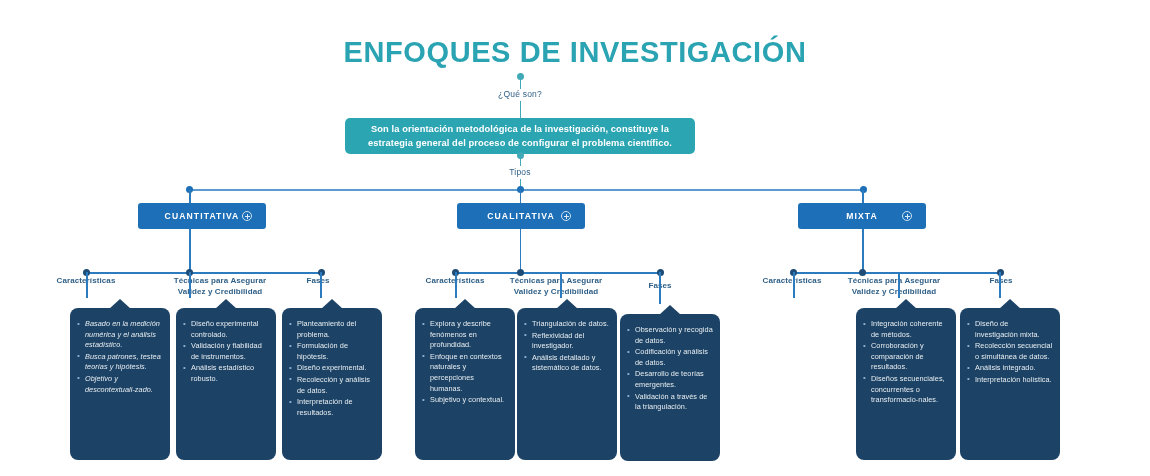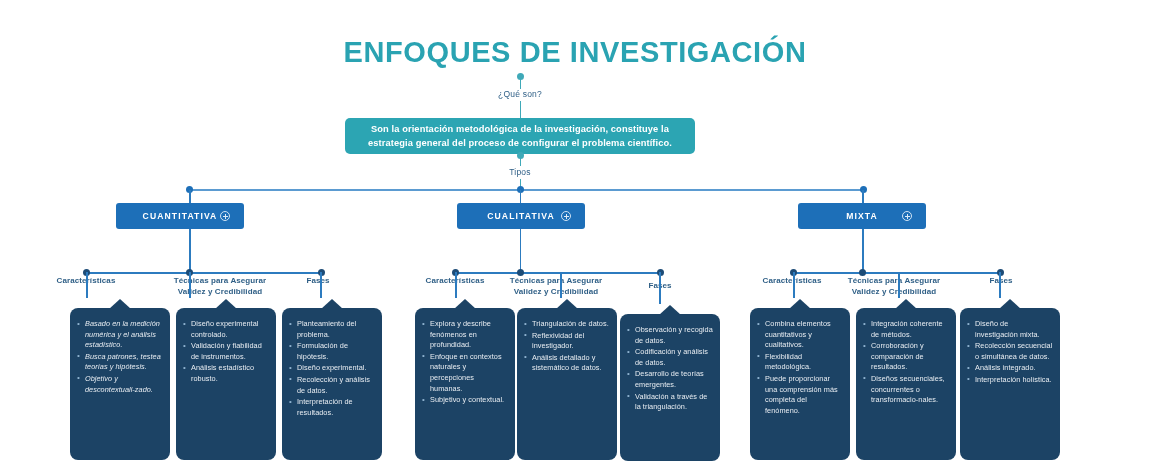--- a/index.html
+++ b/index.html
@@ -129,21 +129,21 @@
 
   <div class="hline light" style="left:189px; top:189px; width:675px;"></div>
   <div class="dot" style="left:186px; top:186px;"></div>
   <div class="dot" style="left:516.5px; top:186px;"></div>
   <div class="dot" style="left:860px; top:186px;"></div>
 
   <div class="vline" style="left:189px; top:190px; height:14px;"></div>
   <div class="vline" style="left:519.5px; top:190px; height:14px;"></div>
   <div class="vline" style="left:862px; top:190px; height:14px;"></div>
 
-  <div class="type-btn" style="left:116px;">
+  <div class="type-btn" style="left:138px;">
     <span class="lbl">CUANTITATIVA</span>
     <span class="plus"></span>
   </div>
   <div class="vline" style="left:189px; top:229px; height:44px;"></div>
   <div class="hline" style="left:86px; top:272px; width:235px;"></div>
   <div class="dot navy" style="left:83px; top:269px;"></div>
   <div class="dot navy" style="left:186px; top:269px;"></div>
   <div class="dot navy" style="left:318px; top:269px;"></div>
 
   <div class="sub-label" style="left:46px; top:275px; width:80px;">Características</div>
@@ -249,28 +249,20 @@
   <div class="sub-label" style="left:838px; top:275px; width:112px;">
     <div>Técnicas para Asegurar</div>
     <div>Validez y Credibilidad</div>
   </div>
   <div class="sub-label" style="left:965px; top:275px; width:72px;">Fases</div>
 
   <div class="vline" style="left:793px; top:272px; height:26px;"></div>
   <div class="vline" style="left:898px; top:272px; height:26px;"></div>
   <div class="vline" style="left:999px; top:272px; height:26px;"></div>
 
-  <div class="card" style="left:750px; top:308px; height:152px;">
-    <div class="arrow"></div>
-    <ul>
-      <li>Combina elementos cuantitativos y cualitativos.</li>
-      <li>Flexibilidad metodológica.</li>
-      <li>Puede proporcionar una comprensión más completa del fenómeno.</li>
-    </ul>
-  </div>
 
   <div class="card" style="left:856px; top:308px; height:152px;">
     <div class="arrow"></div>
     <ul>
       <li>Integración coherente de métodos.</li>
       <li>Corroboración y comparación de resultados.</li>
       <li>Diseños secuenciales, concurrentes o transformacio-nales.</li>
     </ul>
   </div>
 

